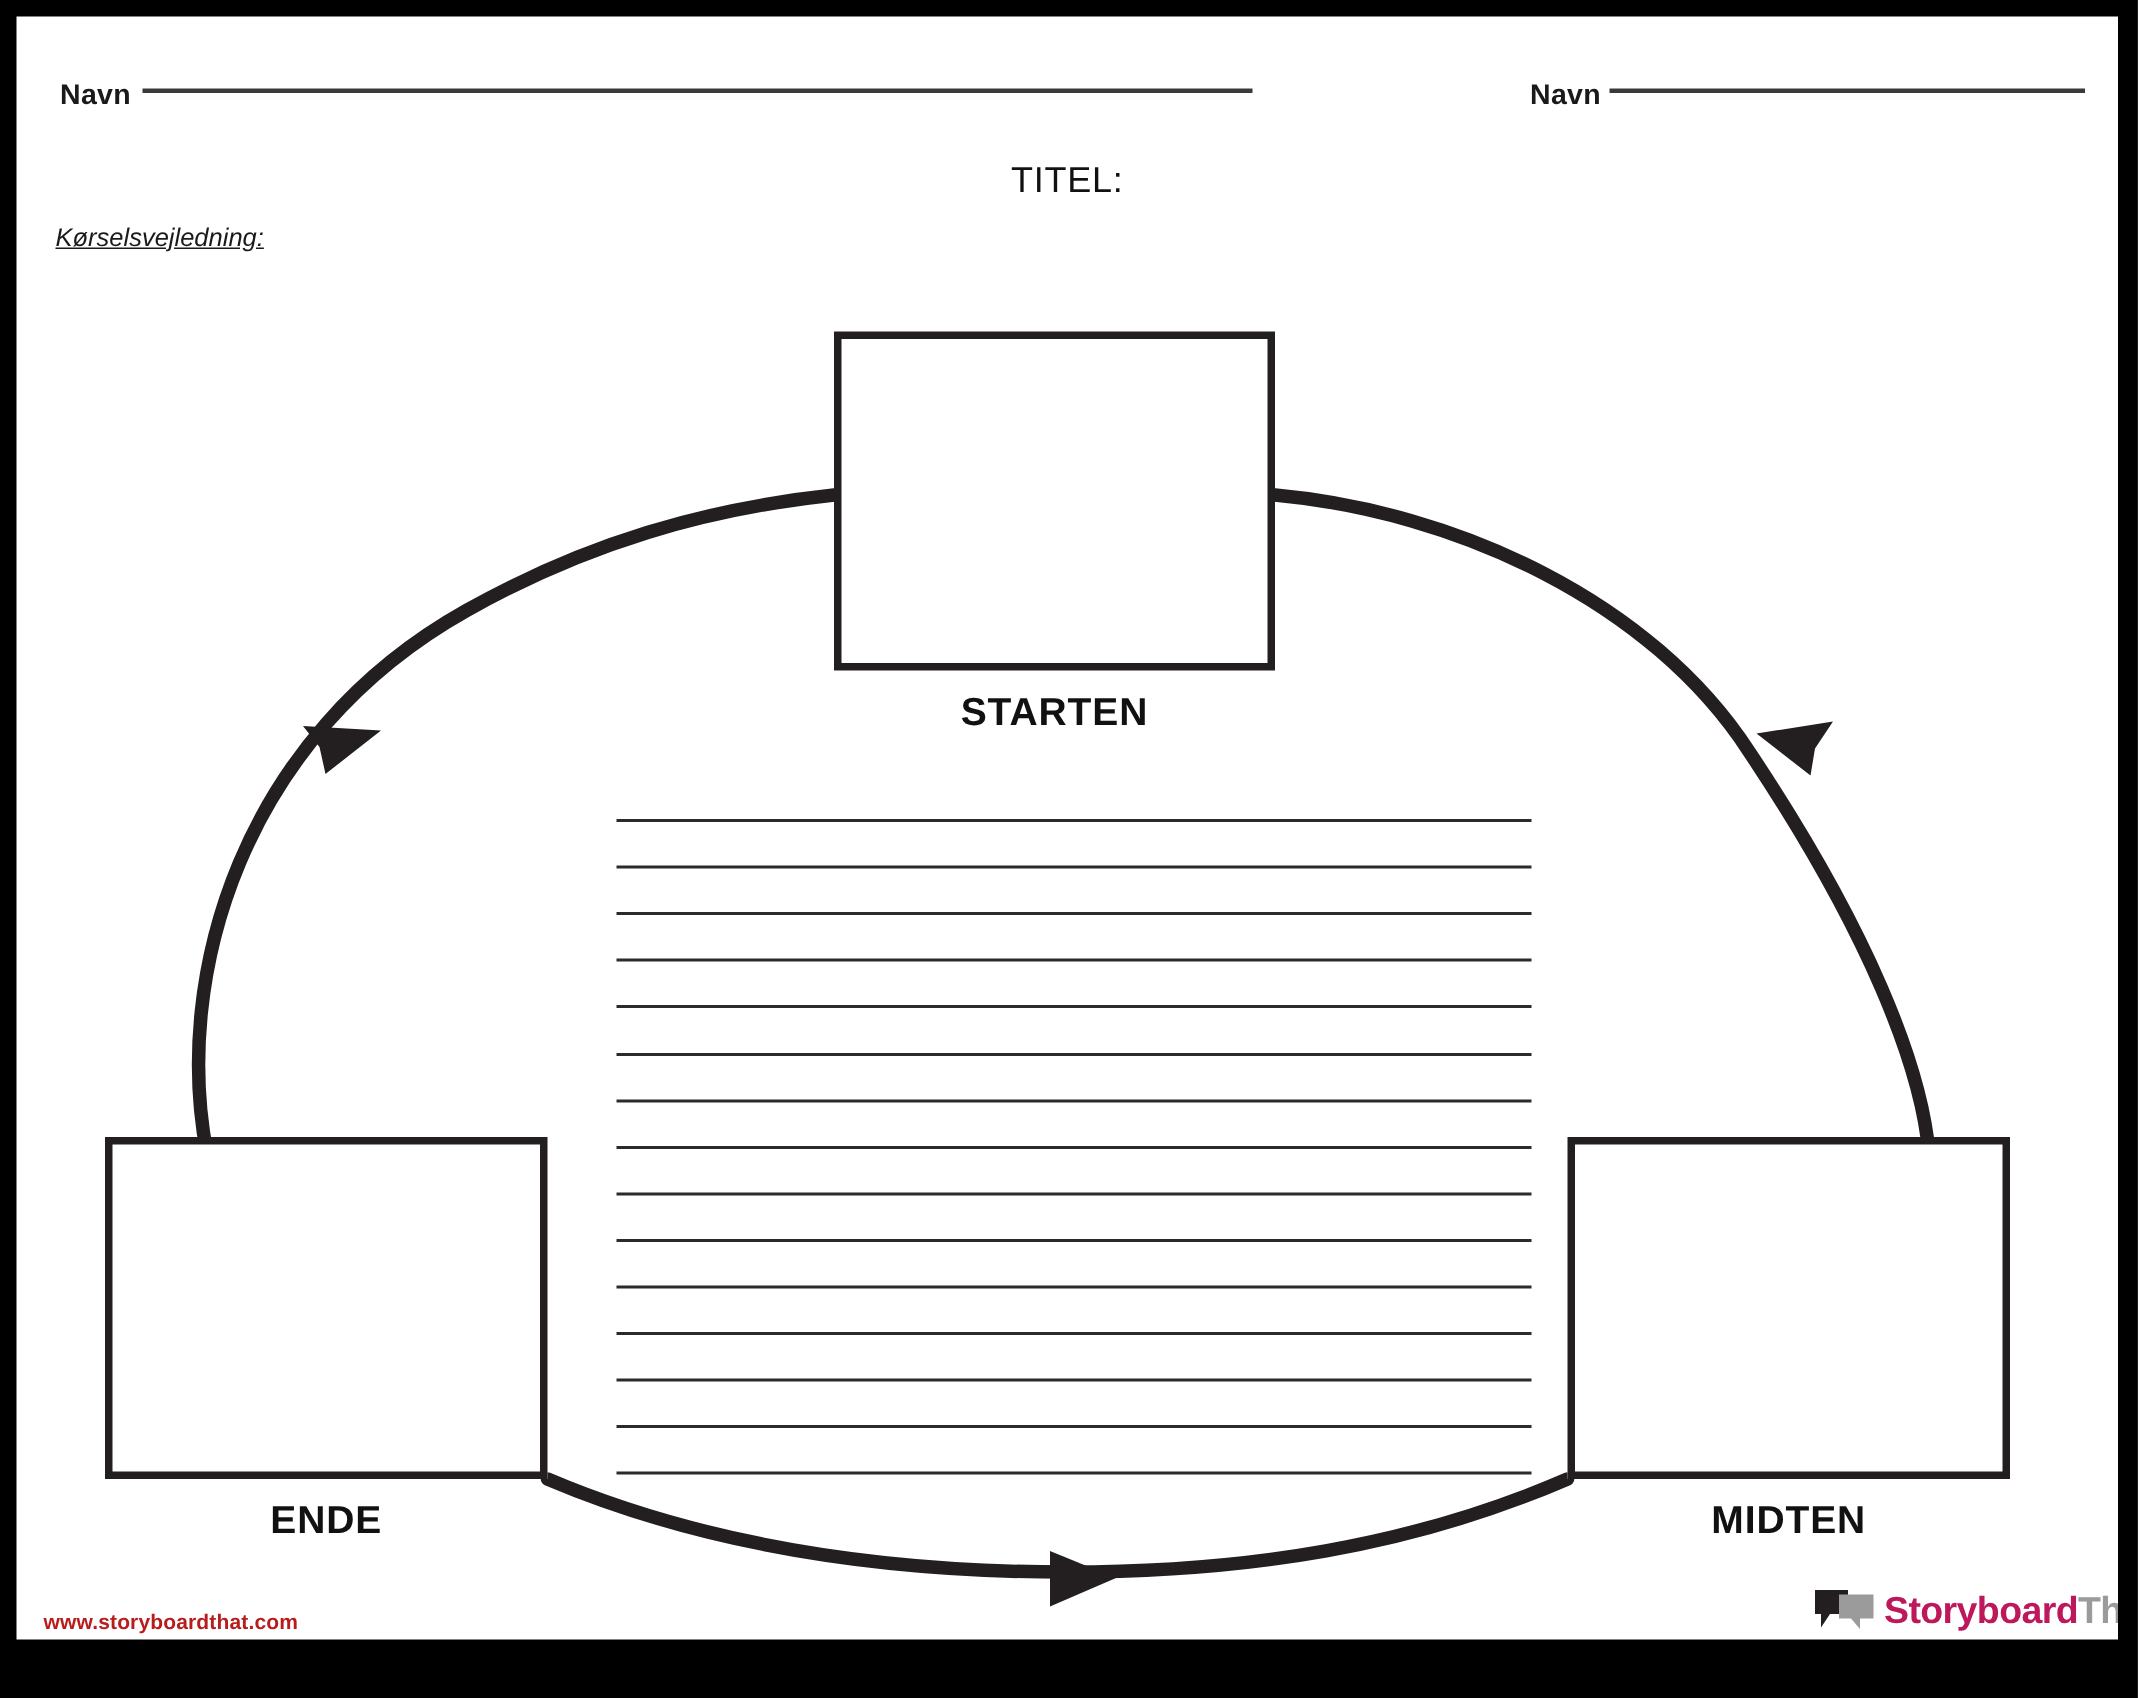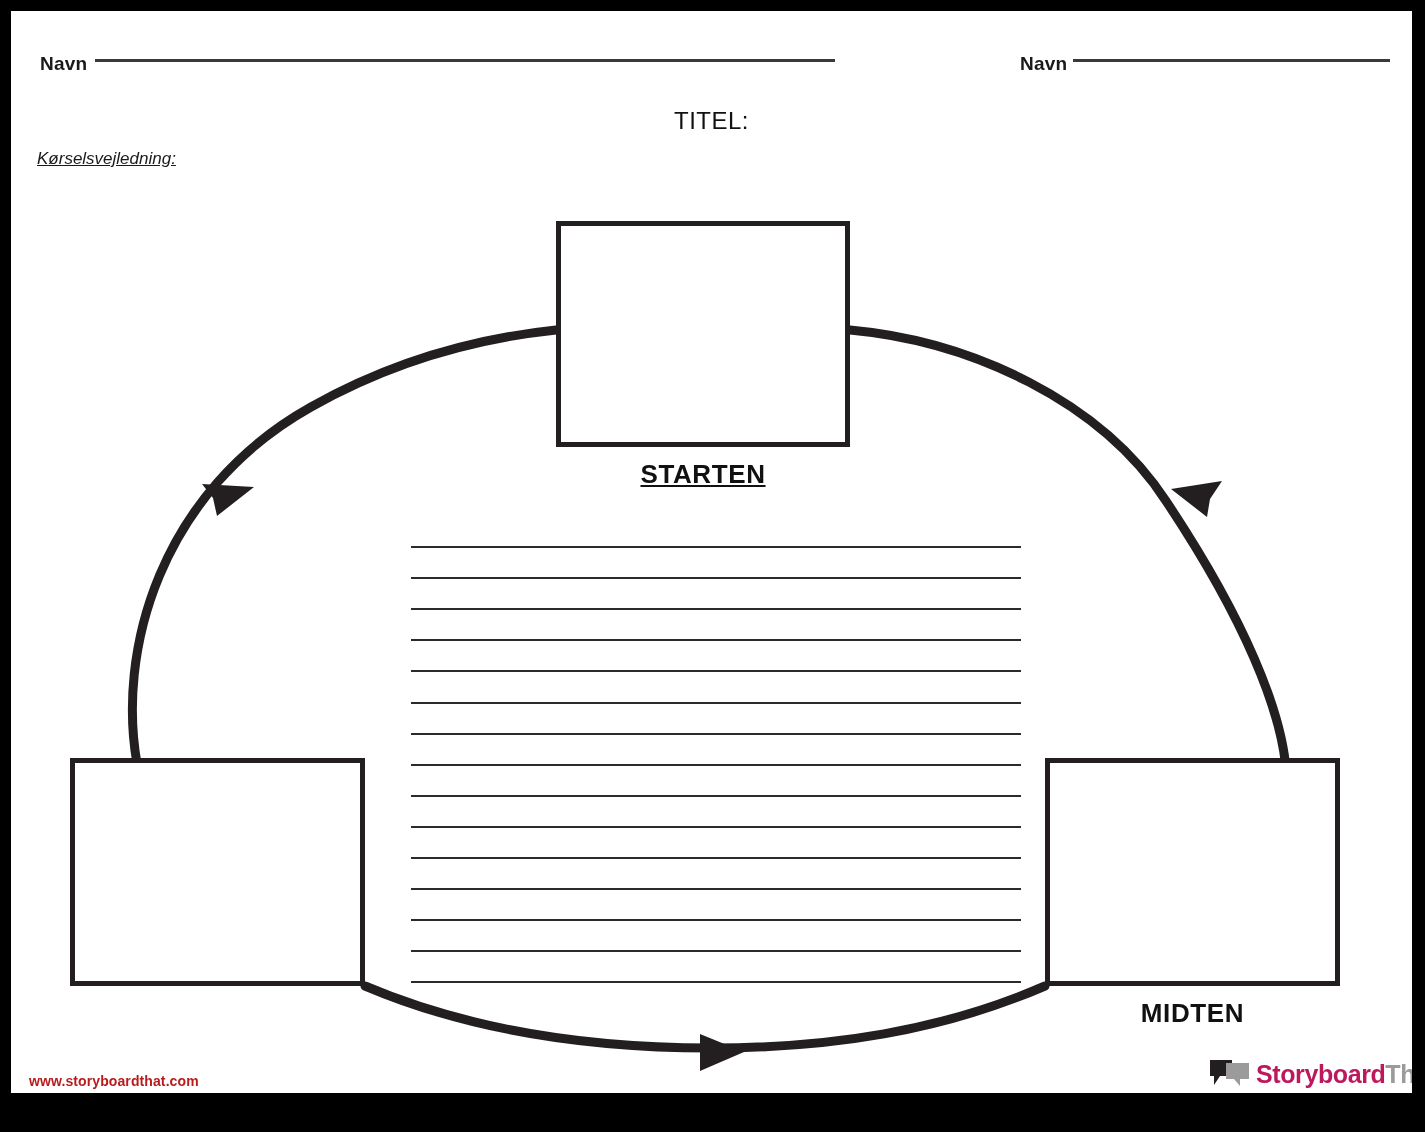--- a/index.html
+++ b/index.html
@@ -94,21 +94,21 @@
     position: absolute;
     text-align: center;
     font-weight: bold;
     font-size: 26px;
     letter-spacing: 0.6px;
     color: #111111;
     white-space: nowrap;
   }
 
   #box-start  { left: 545px;  top: 210px; width: 294px; height: 226px; }
-  #label-start{ left: 545px;  top: 448px; width: 294px; text-decoration: underline; }
+  #label-start{ left: 545px;  top: 448px; width: 294px; }
 
   #box-end    { left: 59px;   top: 747px; width: 295px; height: 228px; }
   #label-end  { left: 59px;   top: 987px; width: 295px; }
 
   #box-middle { left: 1034px; top: 747px; width: 295px; height: 228px; }
   #label-middle{left: 1034px; top: 987px; width: 295px; }
 
   
   #lines {
     position: absolute;
@@ -182,20 +182,21 @@
 
       <path d="M 1034 975 C 930 1020 820 1037 700 1037 C 580 1037 460 1020 354 975" fill="none" stroke="#231f20" stroke-width="9" stroke-linecap="round"></path>
 
       <path d="M 689 1023 L 689 1060 L 733 1041 Z" fill="#231f20"></path>
     </svg>
 
     <div class="node-box" id="box-start"></div>
     <div class="node-label" id="label-start">STARTEN</div>
 
     <div class="node-box" id="box-end"></div>
+    <div class="node-label" id="label-end">ENDE</div>
 
     <div class="node-box" id="box-middle"></div>
     <div class="node-label" id="label-middle">MIDTEN</div>
 
     <div id="lines">
         <div class="writing-line" style="top: 15px;"></div>
         <div class="writing-line" style="top: 46.1px;"></div>
         <div class="writing-line" style="top: 77.2px;"></div>
         <div class="writing-line" style="top: 108.3px;"></div>
         <div class="writing-line" style="top: 139.4px;"></div>

